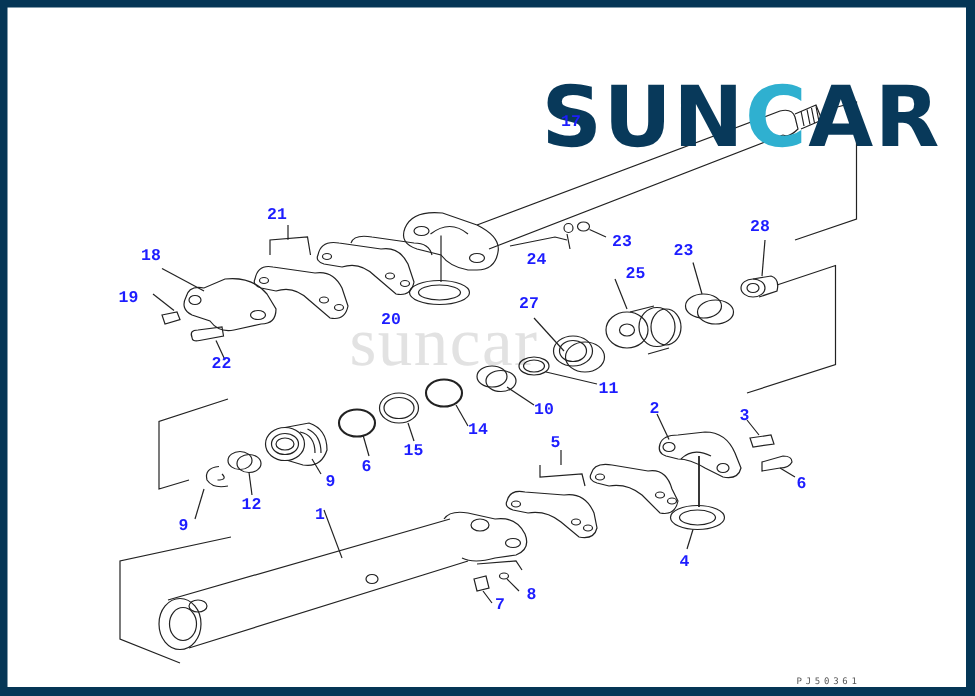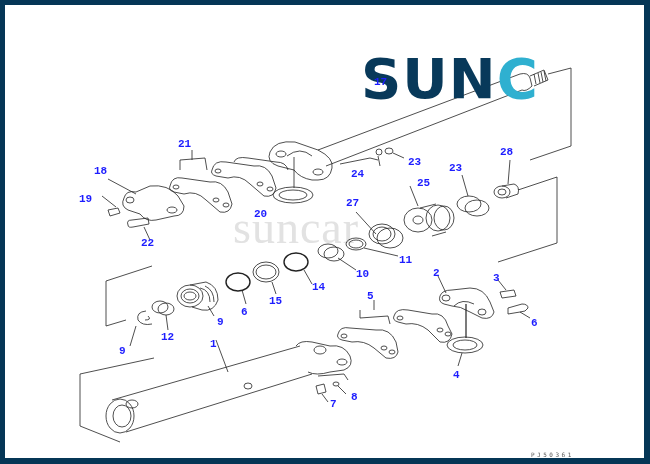--- a/index.html
+++ b/index.html
@@ -200,20 +200,21 @@
       <path d="M500 292 L514 290 L516 296 L502 298 Z"></path>
       <path d="M508 308 L522 304 Q528 304 528 308 Q526 312 520 312 L508 314 Z"></path>
       <path d="M498 280 L506 290 M520 312 L530 318"></path>
     </g>
   </svg>
 
   <div class="logo">
     <div class="logo-text">
       <span>SUN</span>
         <span class="logo-c">C</span>
+        <span>AR</span>
     </div>
   </div>
 
   <div class="label" style="left:369px;top:71px">17</div>
   <div class="label" style="left:173px;top:133px">21</div>
   <div class="label" style="left:89px;top:160px">18</div>
   <div class="label" style="left:74px;top:188px">19</div>
   <div class="label" style="left:136px;top:232px">22</div>
   <div class="label" style="left:249px;top:203px">20</div>
   <div class="label" style="left:403px;top:151px">23</div>

